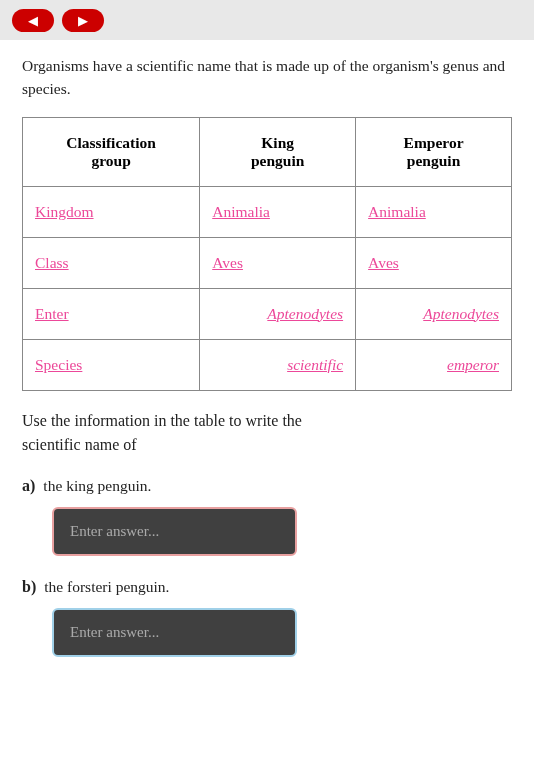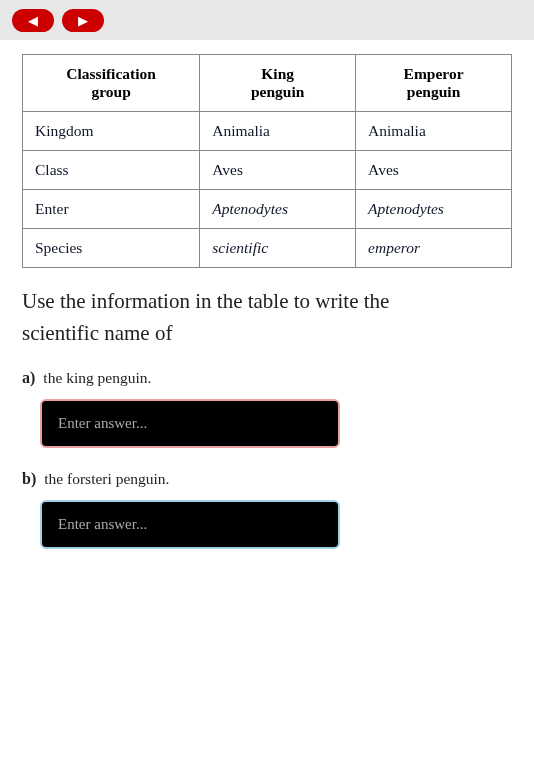--- a/index.html
+++ b/index.html
@@ -57,52 +57,54 @@
 
     table {
       width: 100%;
       border-collapse: collapse;
       margin-bottom: 18px;
       font-size: 15.5px;
     }
 
     table th, table td {
       border: 1.5px solid #888;
-      padding: 10px 12px;
+      padding: 16px 12px;
       text-align: left;
       vertical-align: middle;
       margin-top: 16px;
     }
 
     table th {
       font-weight: bold;
       background: #fff;
       text-align: center;
     }
 
     table td {
-      color: #0f172a;
+      color: #ec4899;
+      text-decoration: underline;
     }
 
     table td:first-child {
       font-weight: normal;
       background: #fff;
     }
 
     table td:nth-child(2),
     table td:nth-child(3) {
       background: #fff;
     }
 
     .italic-cell {
       font-style: italic;
+      text-align: right;
     }
 
     .instruction-text {
-      font-size: 21px;
+      font-size: 16px;
       color: #222;
       line-height: 1.5;
       margin-bottom: 20px;
     }
 
     .question-block {
       margin-bottom: 22px;
     }
 
     .question-label {
@@ -114,28 +116,28 @@
       gap: 8px;
     }
 
     .question-label .letter {
       font-weight: bold;
       font-size: 16px;
     }
 
     .answer-input {
       display: block;
-      width: 300px;
+      width: 245px;
       padding: 14px 16px;
       font-size: 15px;
       color: #aaa;
-      background: #000000;
+      background: #404040;
       border-radius: 6px;
       outline: none;
-      margin-left: 18px;
+      margin-left: 30px;
       font-family: Georgia, serif;
     }
 
     .answer-input-a {
       border: 2px solid #e8a0a0;
     }
 
     .answer-input-b {
       border: 2px solid #a0d0e8;
     }
@@ -147,20 +149,21 @@
 </head>
 <body>
 
 <div class="page-container">
   <div class="top-bar">
     <button class="nav-btn">◀</button>
     <button class="nav-btn">▶</button>
   </div>
 
   <div class="content-area">
+    <p class="intro-text">Organisms have a scientific name that is made up of the organism's genus and species.</p>
 
     <table>
       <thead>
         <tr>
           <th>Classification<br>group</th>
           <th>King<br>penguin</th>
           <th>Emperor<br>penguin</th>
         </tr>
       </thead>
       <tbody>

